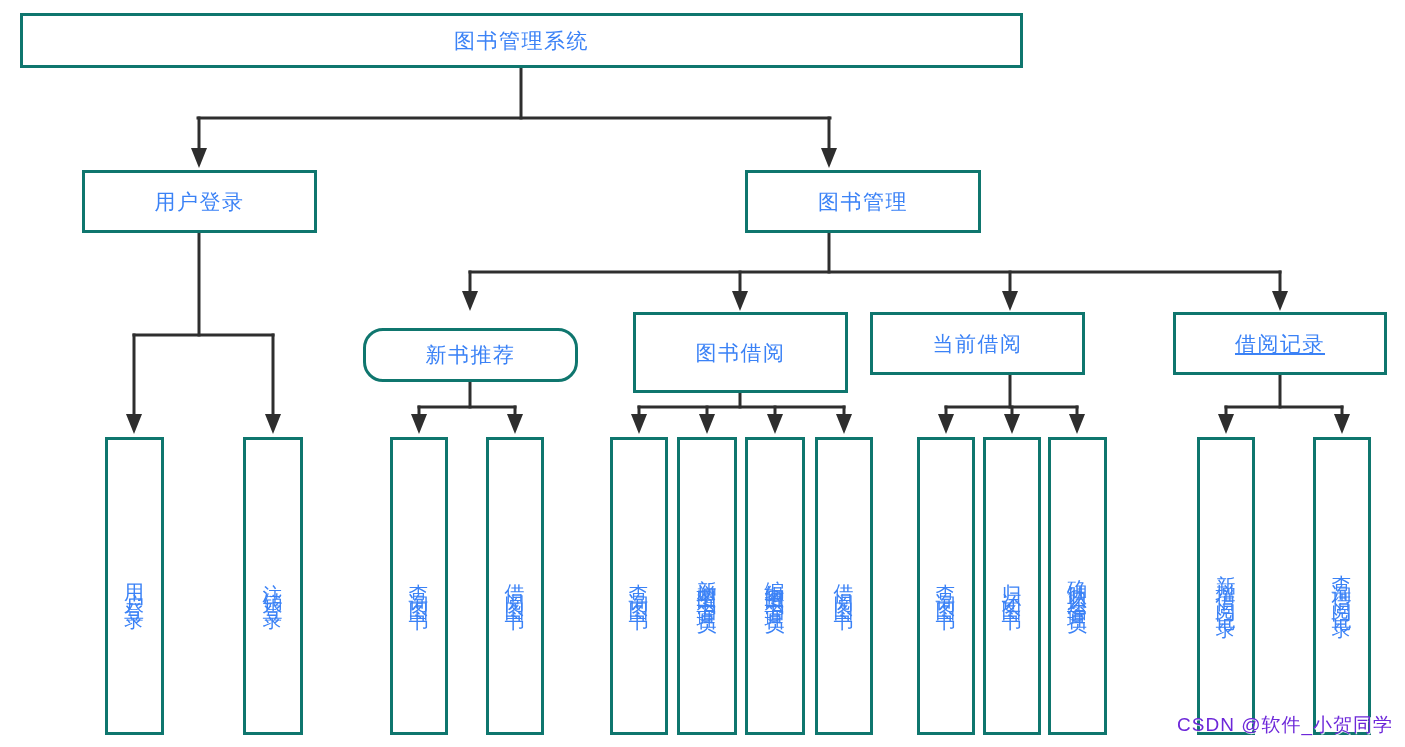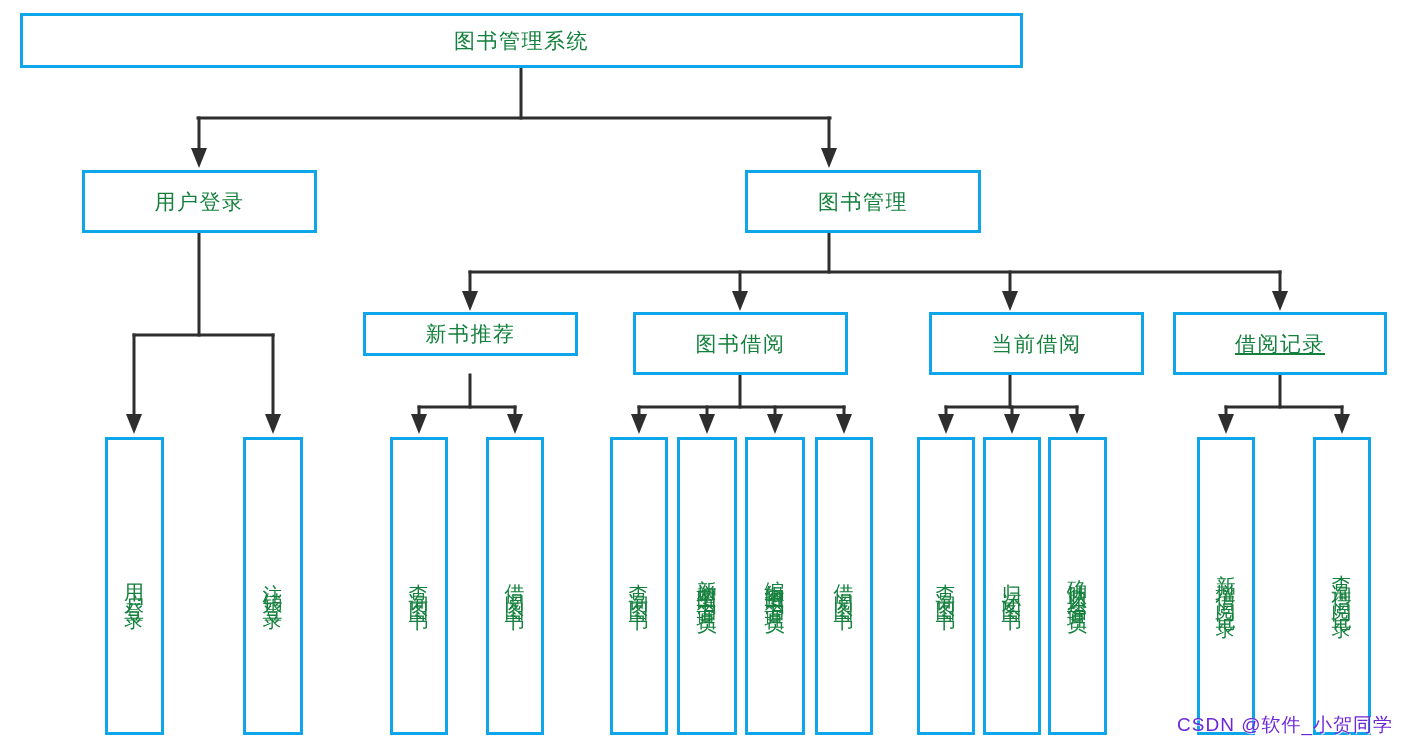--- a/index.html
+++ b/index.html
@@ -7,26 +7,26 @@
     position: relative;
     width: 1405px;
     height: 747px;
     background: #ffffff;
     font-family: "Liberation Sans", "DejaVu Sans", sans-serif;
     overflow: hidden;
   }
   .box {
     position: absolute;
     background: #ffffff;
-    border: 3px solid #0ea5e9;
+    border: 3px solid #0f766e;
     box-sizing: border-box;
     display: flex;
     align-items: center;
     justify-content: center;
-    color: #15803d;
+    color: #3b82f6;
     z-index: 2;
   }
   .hbox .lbl {
     font-size: 21px;
     letter-spacing: 1.5px;
     white-space: nowrap;
   }
   .leaf .lbl {
     writing-mode: vertical-rl;
     text-orientation: mixed;
@@ -136,27 +136,27 @@
     <span class="lbl">图书管理系统</span>
   </div>
 
   <div class="box hbox" style="left:82px; top:170px; width:235px; height:63px;">
     <span class="lbl">用户登录</span>
   </div>
   <div class="box hbox" style="left:711px; top:170px; width:236px; height:63px;margin-left:34px;">
     <span class="lbl">图书管理</span>
   </div>
 
-  <div class="box hbox" style="left:363px; top:312px; width:215px; height:44px;">
+  <div class="box hbox" style="left:363px; top:328px; width:215px; height:54px;border-radius:20px;">
     <span class="lbl">新书推荐</span>
   </div>
-  <div class="box hbox" style="left:633px; top:312px; width:215px; height:63px;">
+  <div class="box hbox" style="left:633px; top:312px; width:215px; height:81px;">
     <span class="lbl">图书借阅</span>
   </div>
-  <div class="box hbox" style="left:929px; top:312px; width:215px; height:63px;">
+  <div class="box hbox" style="left:870px; top:312px; width:215px; height:63px;">
     <span class="lbl">当前借阅</span>
   </div>
   <div class="box hbox" style="left:1173px; top:312px; width:214px; height:63px;text-decoration:underline;">
     <span class="lbl">借阅记录</span>
   </div>
 
   <div class="box leaf" style="left:105px; top:437px; width:59px; height:298px;">
     <span class="lbl">用户登录</span>
   </div>
   <div class="box leaf" style="left:243px; top:437px; width:60px; height:298px;">

